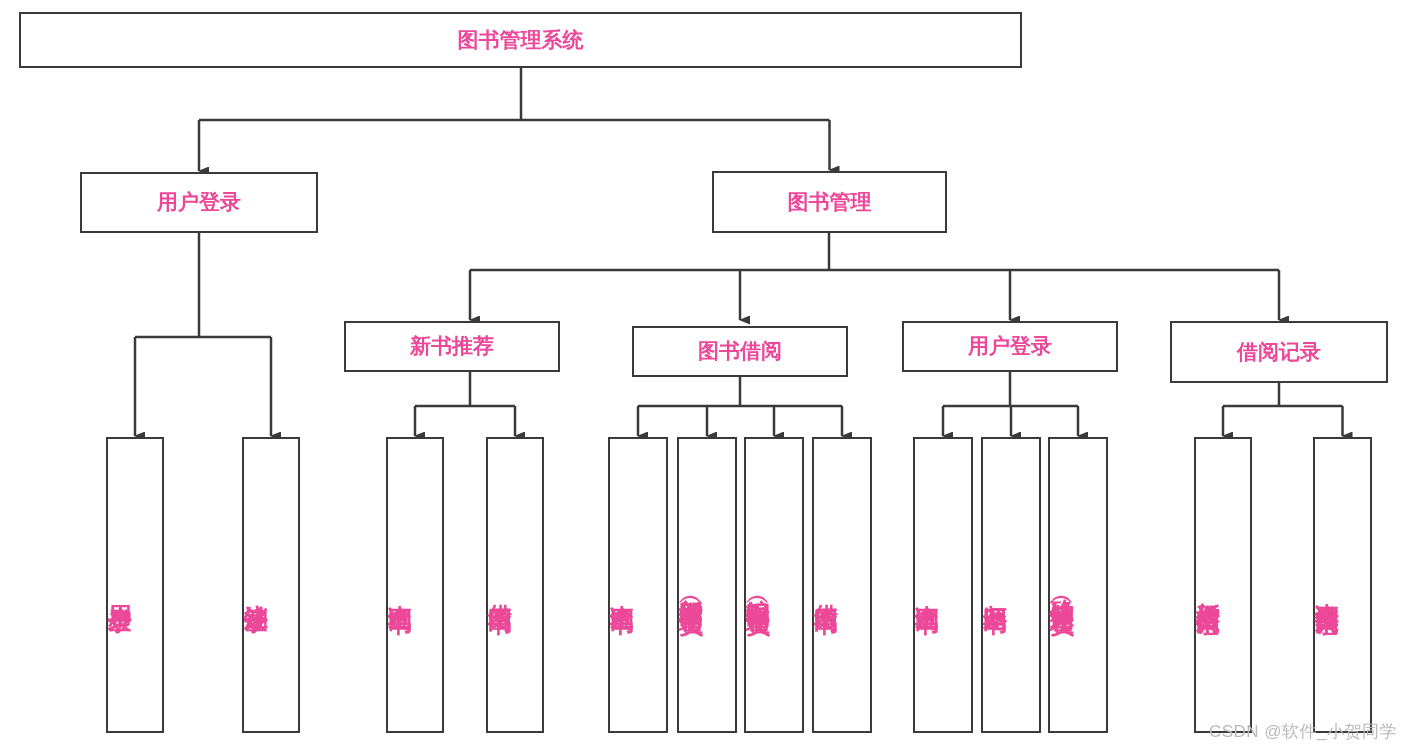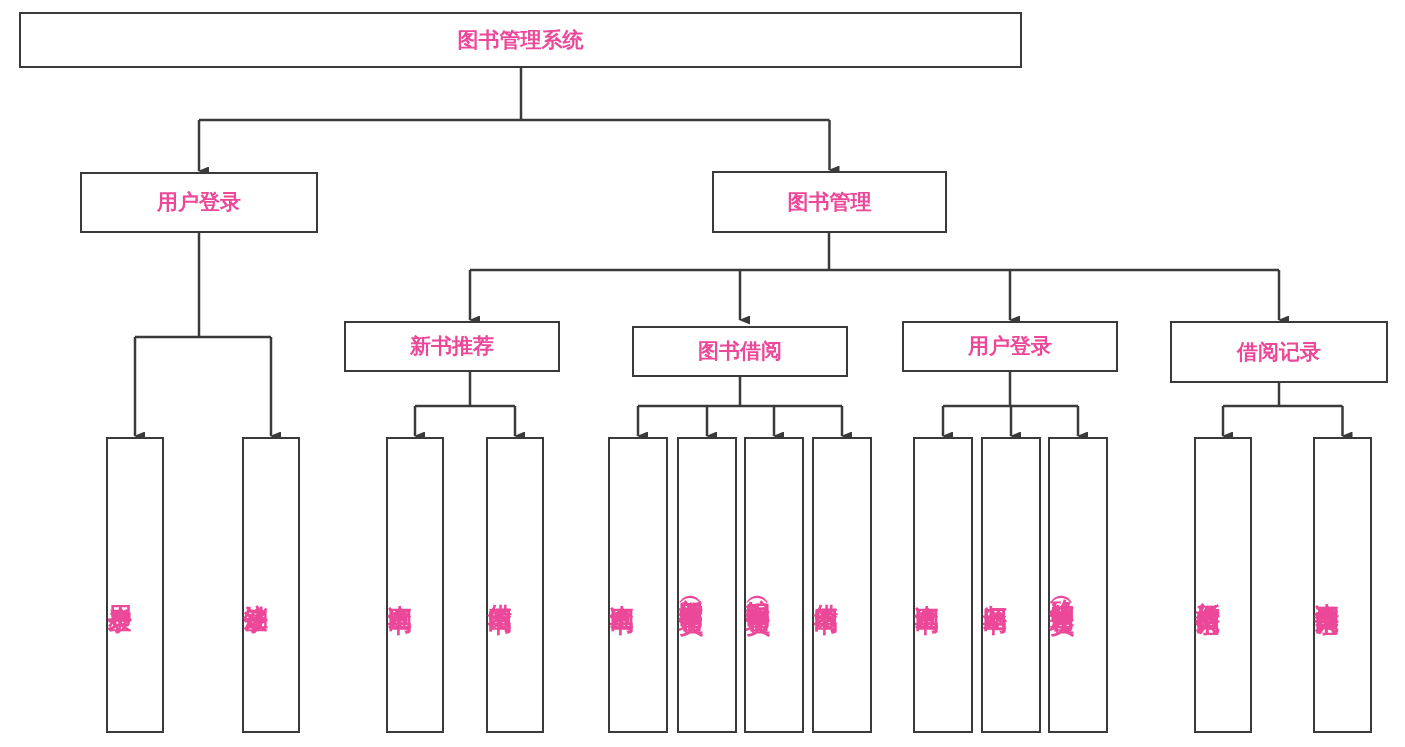--- a/index.html
+++ b/index.html
@@ -169,14 +169,15 @@
         <span class="node-label">确认归还（管理员）</span>
       </div>
       <div class="node vert" style="left: 1194px; top: 437px; width: 58px; height: 296px;">
         <span class="node-label">新增借阅记录</span>
       </div>
       <div class="node vert" style="left: 1313px; top: 437px; width: 59px; height: 296px;">
         <span class="node-label">查询借阅记录</span>
       </div>
     </div>
 
+  <div id="watermark">CSDN @软件_小贺同学</div>
 
 </div>
 
 </body></html>

